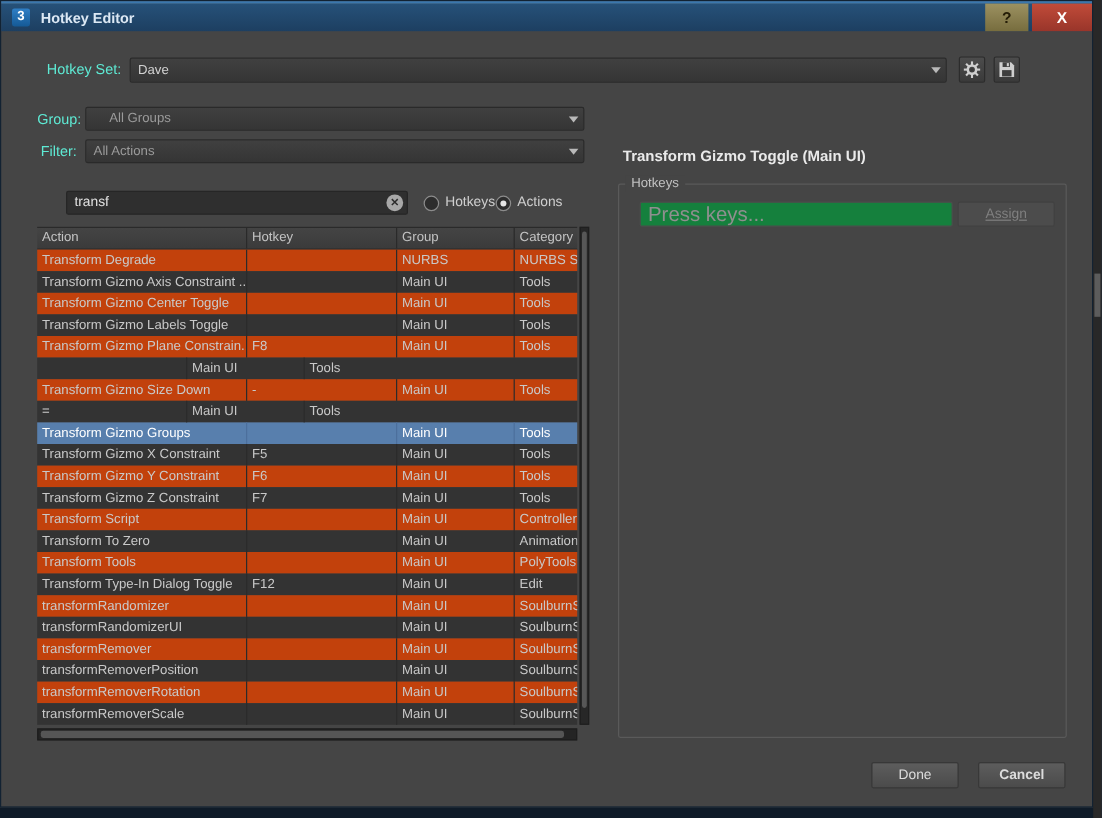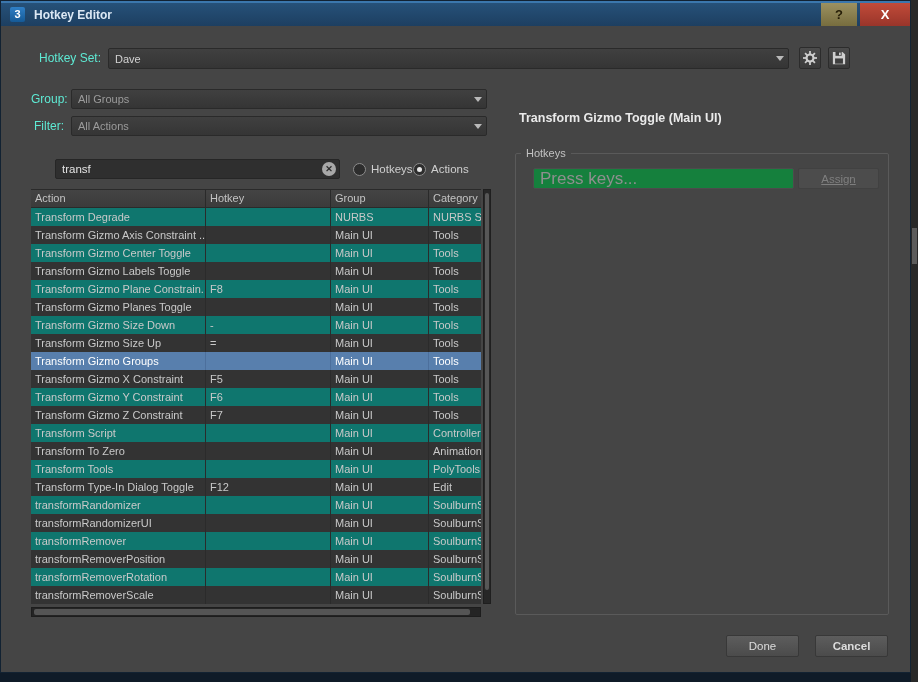--- a/index.html
+++ b/index.html
@@ -79,35 +79,35 @@
     position:absolute; left:30px; top:188px; width:450px; height:19px; display:flex;
     background:linear-gradient(180deg,#444444,#3b3b3b);
     border-top:1px solid #2a2a2a; border-bottom:1px solid #2a2a2a;
   }
   .th {
     font-size:11px; color:#c3c3c3; line-height:17px; padding-left:4px;
     border-right:1px solid #2a2a2a; overflow:hidden; white-space:nowrap; cursor:pointer;
   }
   .tbody { position:absolute; left:30px; top:207px; width:450px; }
   .trow { display:flex; height:18px; cursor:default; }
-  .trow.even { background:#0f766e; }
+  .trow.even { background:#c2410c; }
   .trow.odd  { background:#333333; }
   .trow.selected { background:#587fad; }
   .td {
     font-size:11px; color:#c9c9c9; line-height:18px; padding-left:4px;
     border-right:1px solid #2b2b2b; overflow:hidden; white-space:nowrap;
   }
   .trow.selected .td { color:#ffffff; border-right-color:#4c6f9c; }
   .c0 { width:175px; } .c1 { width:125px; } .c2 { width:98px; } .c3 { width:52px; border-right:none; }
   .vscroll { position:absolute; left:482px; top:188px; width:8px; height:415px; background:#272727; border:1px solid #1f1f1f; cursor:pointer; }
   .vthumb  { position:absolute; left:1px; top:3px; width:4px; height:397px; background:#575757; border-radius:2px; }
   .hscroll { position:absolute; left:30px; top:606px; width:450px; height:10px; background:#242424; border:1px solid #1d1d1d; cursor:pointer; }
   .hthumb  { position:absolute; left:2px; top:1px; width:436px; height:6px; background:#555555; border-radius:2px; }
   
-  .detail-title { position:absolute; left:518px; top:110px; font-size:12.5px; font-weight:bold; color:#eaeaea; }
+  .detail-title { position:absolute; left:518px; top:122px; font-size:12.5px; font-weight:bold; color:#eaeaea; }
   .groupbox { position:absolute; left:514px; top:152px; width:374px; height:462px; border:1px solid #5a5a5a; border-radius:2px; }
   .legend { position:absolute; left:520px; top:145px; padding:0 5px; background:#454545; color:#c2c2c2; font-size:11px; line-height:14px; }
   .presskeys {
     position:absolute; left:532px; top:167px; width:261px; height:21px;
     background:#15803d; border:1px solid #4c4c4c; border-radius:2px;
     color:#e0e0e0; font-size:17px; padding:0 6px; font-family:inherit; outline:none;
   }
   .presskeys::placeholder { color:#8f8f8f; opacity:1; }
   .assign {
     position:absolute; left:797px; top:167px; width:81px; height:21px;
@@ -165,21 +165,21 @@
   <div class="icon-btn" style="left:827px; top:46px;">
     <svg width="14" height="14" viewBox="0 0 16 16">
       <path d="M1 1 h11 l3 3 v11 h-14 z" fill="#cfcfcf"></path>
       <rect x="4" y="1" width="7" height="4.5" fill="#3e3e3e"></rect>
       <rect x="8" y="1.8" width="2" height="3" fill="#cfcfcf"></rect>
       <rect x="3.5" y="8.5" width="9" height="6" fill="#3e3e3e"></rect>
     </svg>
   </div>
 
   <div class="lbl" style="left:30px; top:88px;">Group:</div>
-  <div class="dd dim" style="left:70px; top:88px; width:416px; height:20px;">
+  <div class="dd dim" style="left:70px; top:88px; width:416px; height:20px;padding-left:13px;">
     <span class="val">All Groups</span>
     <span class="arrow"></span>
   </div>
   <div class="lbl" style="left:33px; top:115px;">Filter:</div>
   <div class="dd dim" style="left:70px; top:115px; width:416px; height:20px;">
     <span class="val">All Actions</span>
     <span class="arrow"></span>
   </div>
 
   <div class="search">
@@ -228,33 +228,31 @@
         <div class="td c2">Main UI</div>
         <div class="td c3">Tools</div>
       </div>
       <div class="trow even">
         <div class="td c0">Transform Gizmo Plane Constrain...</div>
         <div class="td c1">F8</div>
         <div class="td c2">Main UI</div>
         <div class="td c3">Tools</div>
       </div>
       <div class="trow odd">
-        <div class="td c0">Transform Gizmo Planes Toggle</div>
         <div class="td c1"></div>
         <div class="td c2">Main UI</div>
         <div class="td c3">Tools</div>
       </div>
       <div class="trow even">
         <div class="td c0">Transform Gizmo Size Down</div>
         <div class="td c1">-</div>
         <div class="td c2">Main UI</div>
         <div class="td c3">Tools</div>
       </div>
       <div class="trow odd">
-        <div class="td c0">Transform Gizmo Size Up</div>
         <div class="td c1">=</div>
         <div class="td c2">Main UI</div>
         <div class="td c3">Tools</div>
       </div>
       <div class="trow even selected">
         <div class="td c0">Transform Gizmo Groups</div>
         <div class="td c1"></div>
         <div class="td c2">Main UI</div>
         <div class="td c3">Tools</div>
       </div>

